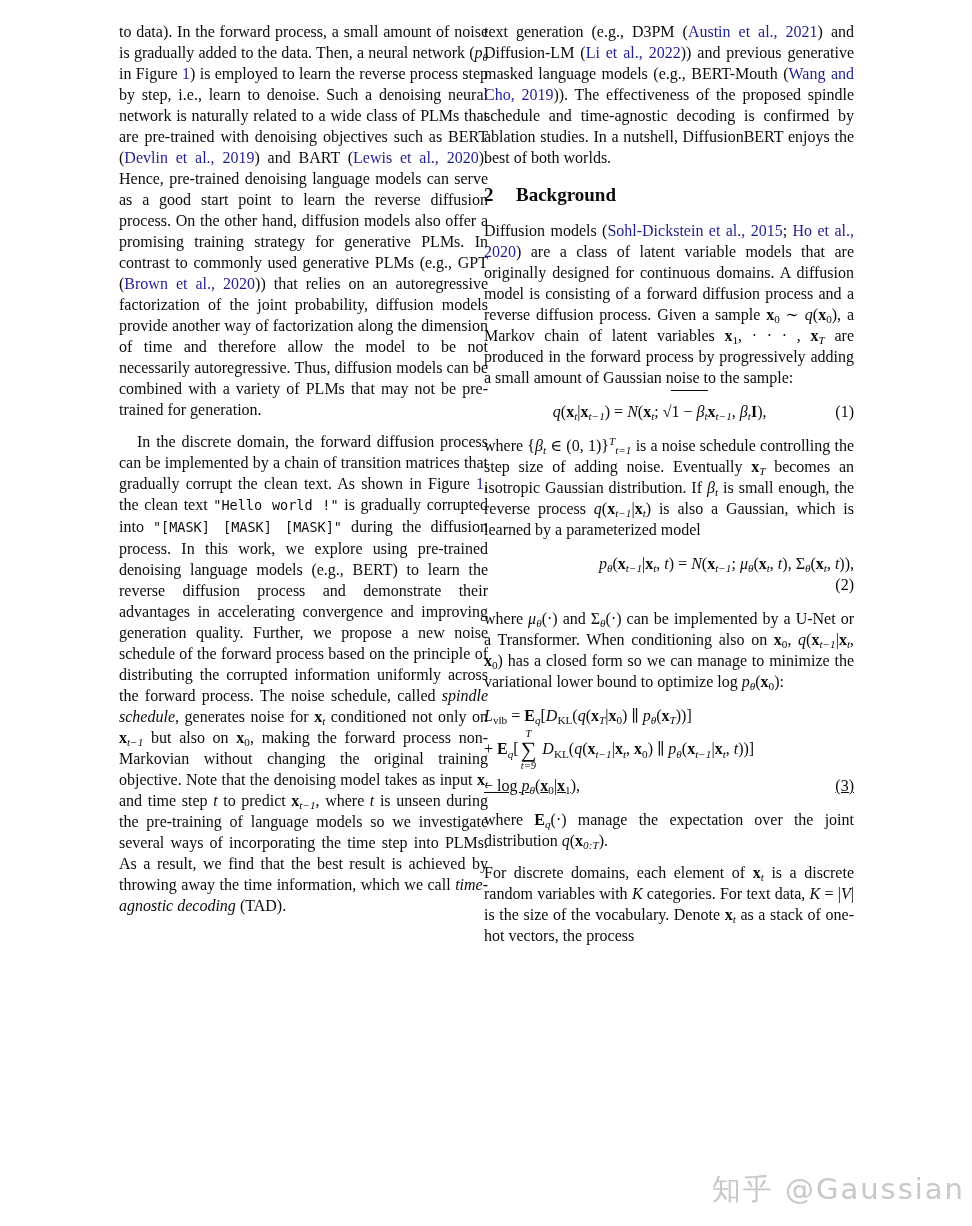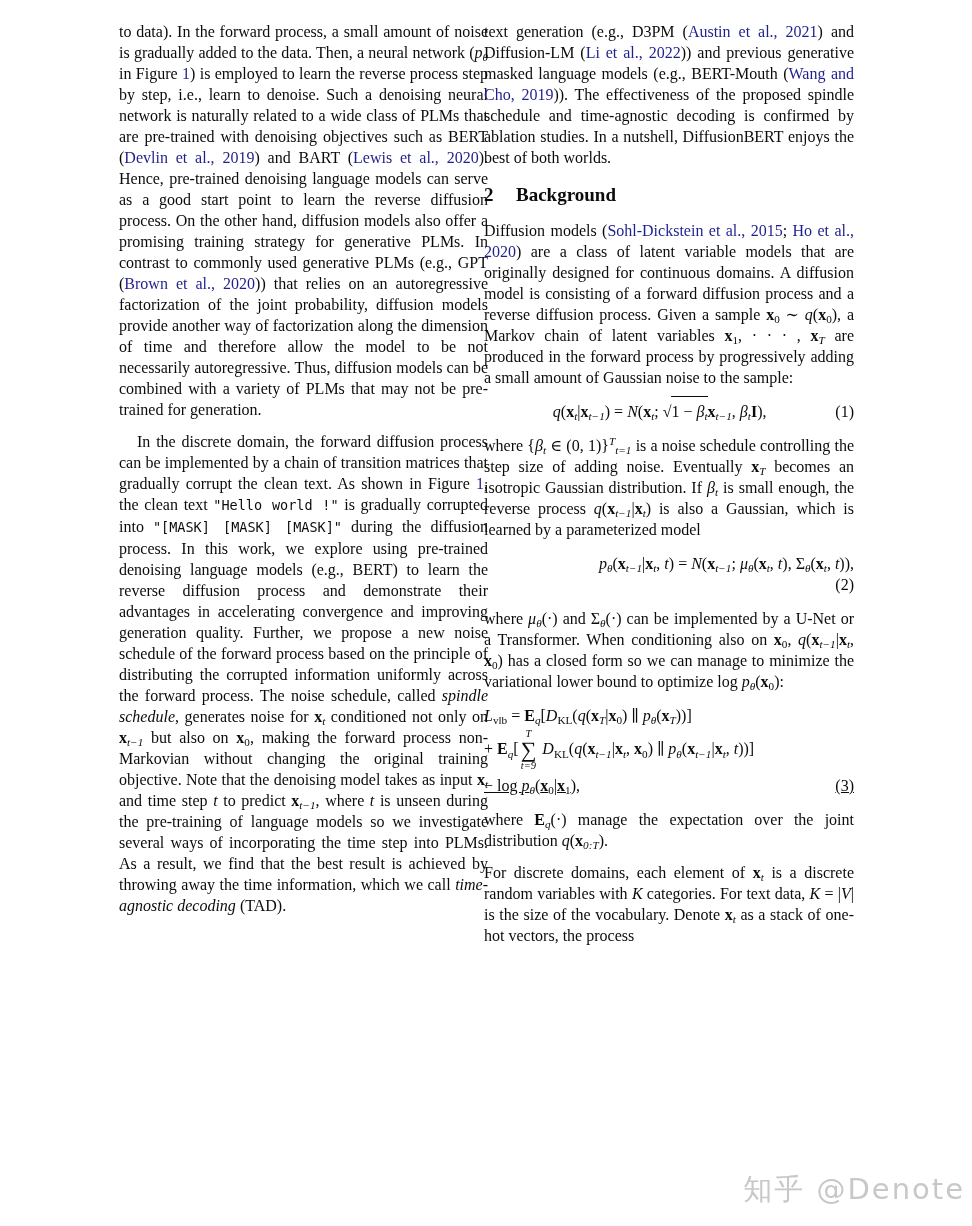--- a/index.html
+++ b/index.html
@@ -27,21 +27,21 @@
   p.last{margin-bottom:0;}
   
   .i{font-style:italic;}
   .b{font-weight:bold;}
   .a{color:var(--link);}
   .m{font-family:"DejaVu Sans Mono","Liberation Mono",monospace;font-size:13.5px;}
   .bx{font-weight:bold;}
   .bb{font-weight:bold;}
   .sub{font-size:70%;vertical-align:-0.3em;line-height:0;}
   .sup{font-size:70%;vertical-align:0.55em;line-height:0;}
-  .over{border-top:1.3px solid var(--ink);padding-top:6px;}
+  .over{border-top:1.3px solid var(--ink);padding-top:12px;}
   .stack{display:inline-flex;flex-direction:column;align-items:center;vertical-align:middle;line-height:1;margin:0 2px;}
   .stack > span{font-style:italic;font-size:10.5px;}
   .stack > span:nth-child(2){font-style:normal;font-size:22px;line-height:1;}
   
   .h2{font-size:19px;font-weight:bold;margin:16px 0 13px 0;line-height:1.2;}
   .h2 .hnum{display:inline-block;min-width:16px;margin-right:16px;}
   .h3{font-size:16.5px;font-weight:bold;margin:13px 0 10px 0;line-height:1.2;}
   .h3 .hnum{display:inline-block;margin-right:13px;}
   
   .eq{margin:13px 0;}
@@ -106,15 +106,15 @@
         <span class="eqnum">(3)</span>
       </div>
     </div>
 
     <p class="para noindent"><span>where </span><span class="bb">E</span><span class="sub i">q</span><span>(·) manage the expectation over the joint distribution </span><span class="i">q</span><span>(</span><span class="bx">x</span><span class="sub i">0:T</span><span>).</span></p>
 
 
     <p class="para noindent last"><span>For discrete domains, each element of </span><span class="bx">x</span><span class="sub i">t</span><span> is a discrete random variables with </span><span class="i">K</span><span> categories. For text data, </span><span class="i">K</span><span> = |</span><span class="i">V</span><span>| is the size of the vocabulary. Denote </span><span class="bx">x</span><span class="sub i">t</span><span> as a stack of one-hot vectors, the process</span></p>
   </div>
 
-  <div class="watermark">知乎 @Denote</div>
+  <div class="watermark">知乎 @Gaussian</div>
 
 </div>
 
 </body></html>

